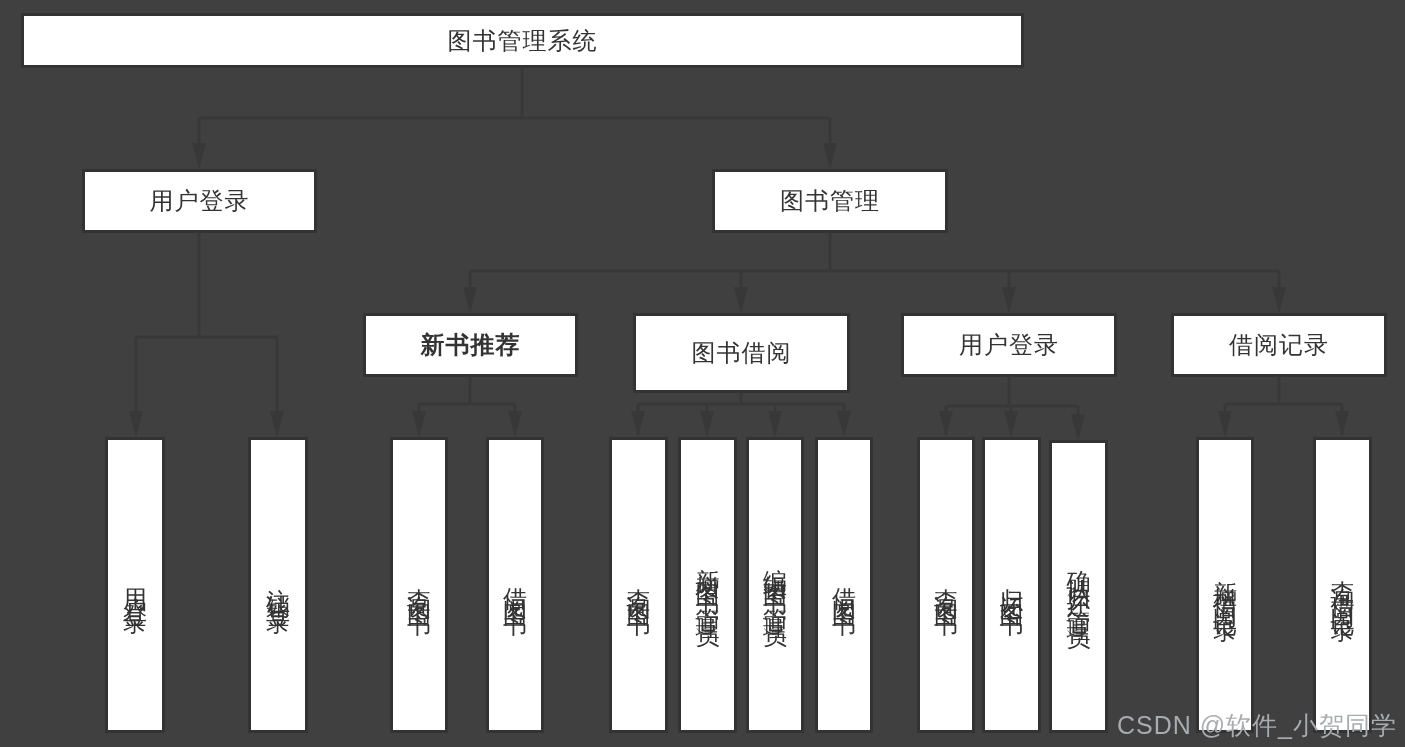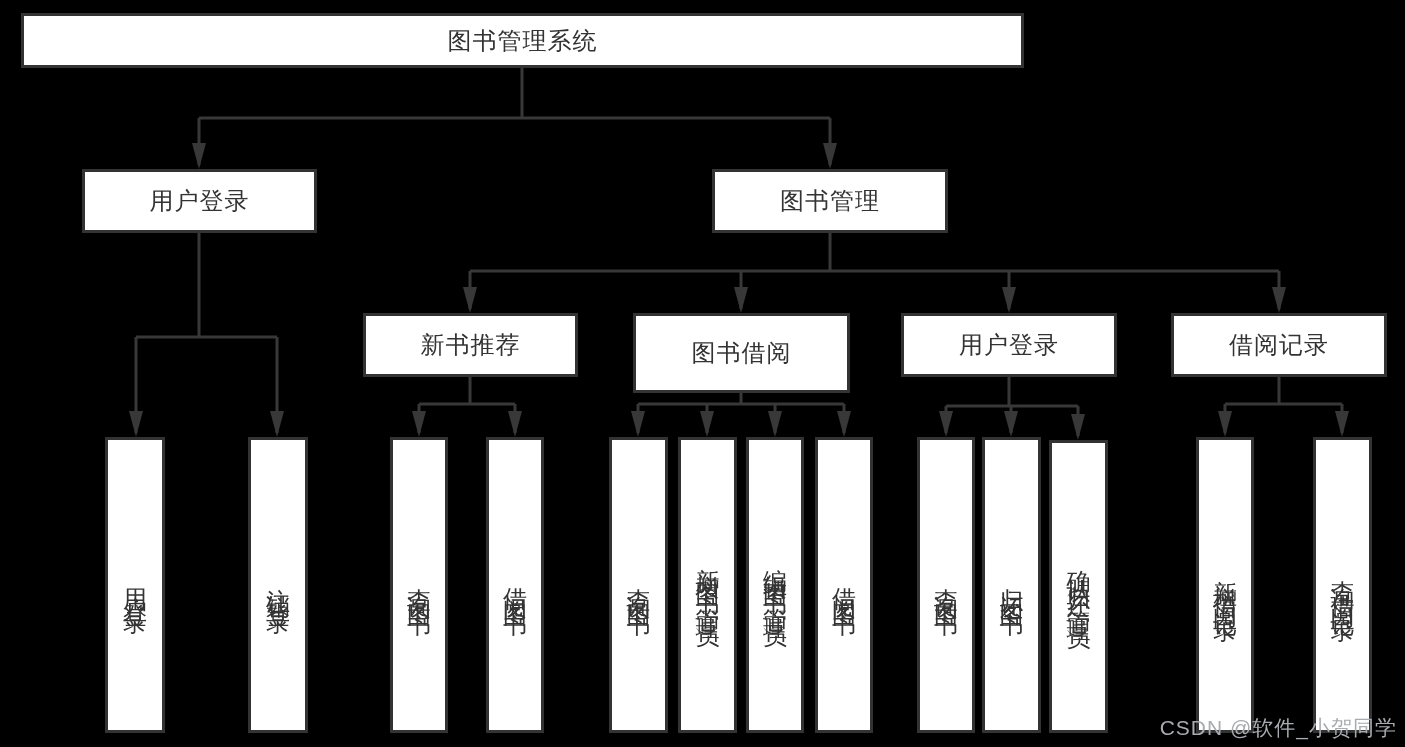--- a/index.html
+++ b/index.html
@@ -1,19 +1,19 @@
 <!DOCTYPE html>
 <html><head>
 <meta charset="utf-8">
 <style>
   html,body{margin:0;padding:0;background:#ffffff;}
   #stage{
     position:relative;
     width:1405px;height:747px;
-    background:#000000;
+    background:#404040;
     font-family:"Liberation Sans", sans-serif;
     overflow:hidden;
   }
   #connectors{position:absolute;left:0;top:0;width:1405px;height:747px;}
   .node{
     position:absolute;
     box-sizing:border-box;
     border:3px solid #333333;
     background:#ffffff;
     display:flex;
@@ -31,21 +31,21 @@
     writing-mode:vertical-rl;
     text-orientation:mixed;
     letter-spacing:8px;
     white-space:normal;
     line-height:1;
   }
   #watermark{
     position:absolute;
     right:8px;
     bottom:5px;
-    font-size:21px;
+    font-size:25px;
     color:#a8abb0;
     letter-spacing:1px;
     white-space:nowrap;
   }
 </style>
 </head>
 <body>
 
 <div id="stage">
   <svg id="connectors" xmlns="http://www.w3.org/2000/svg" viewBox="0 0 1405 747">
@@ -79,21 +79,21 @@
   <div id="nodes">
       <div class="node" style="left: 21px; top: 13px; width: 1003px; height: 55px; border-color: rgb(51, 51, 51);">
         <span class="lbl">图书管理系统</span>
       </div>
       <div class="node" style="left: 82px; top: 169px; width: 235px; height: 64px; border-color: rgb(51, 51, 51);">
         <span class="lbl">用户登录</span>
       </div>
       <div class="node" style="left: 712px; top: 169px; width: 236px; height: 64px; border-color: rgb(51, 51, 51); text-align: center;">
         <span class="lbl">图书管理</span>
       </div>
-      <div class="node" style="left: 363px; top: 313px; width: 215px; height: 64px; border-color: rgb(51, 51, 51);">
+      <div class="node" style="left: 363px; top: 313px; width: 215px; height: 64px; border-color: rgb(51, 51, 51); font-weight: bold;">
         <span class="lbl">新书推荐</span>
       </div>
       <div class="node" style="left: 633px; top: 313px; width: 217px; height: 80px; border-color: rgb(51, 51, 51);">
         <span class="lbl">图书借阅</span>
       </div>
       <div class="node" style="left: 901px; top: 313px; width: 216px; height: 64px; border-color: rgb(51, 51, 51);">
         <span class="lbl">用户登录</span>
       </div>
       <div class="node" style="left: 1171px; top: 313px; width: 216px; height: 64px; border-color: rgb(51, 51, 51);">
         <span class="lbl">借阅记录</span>

